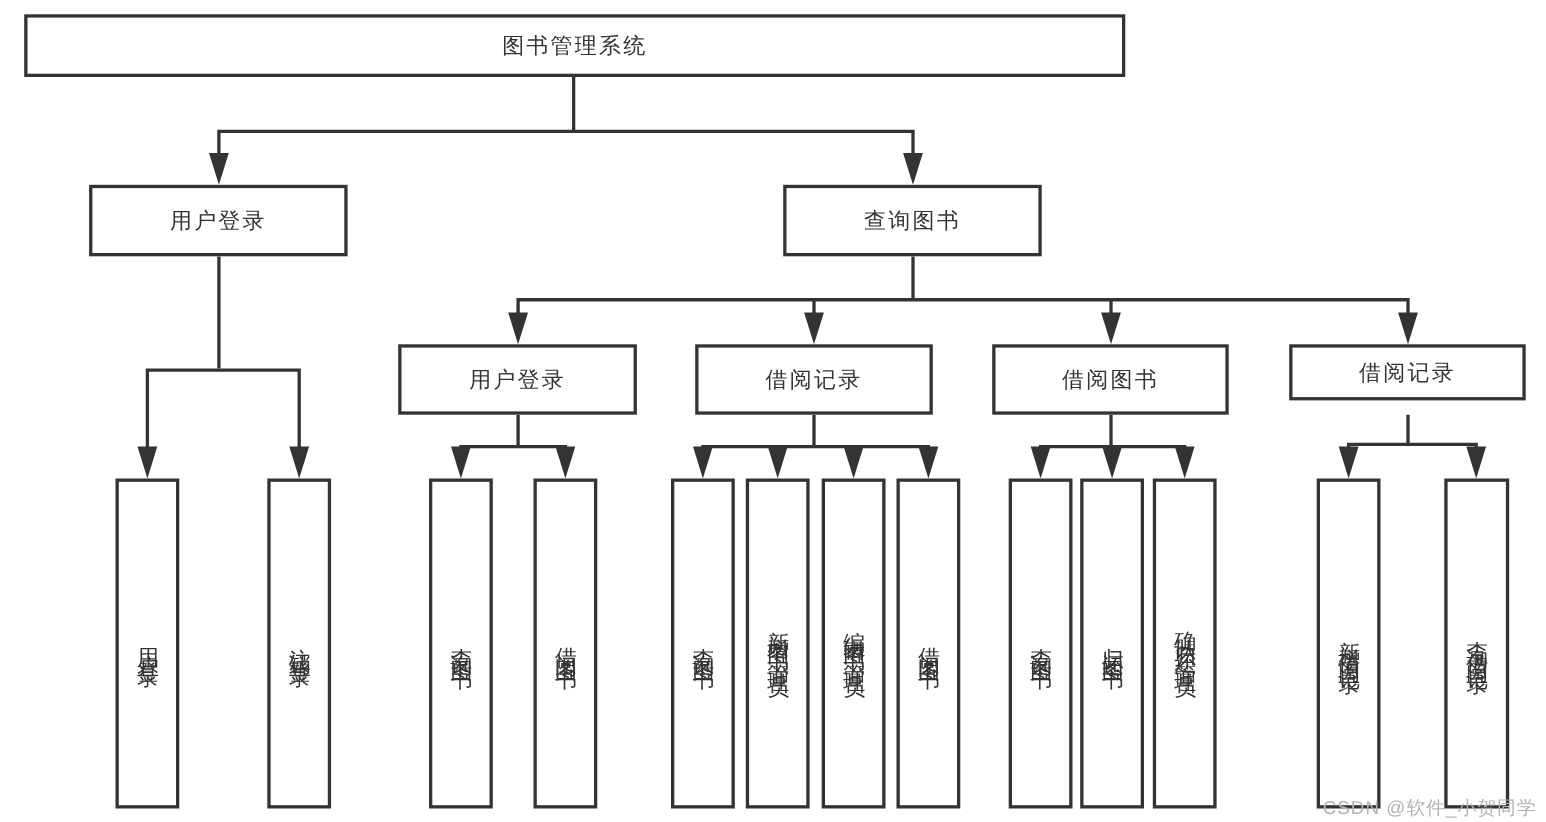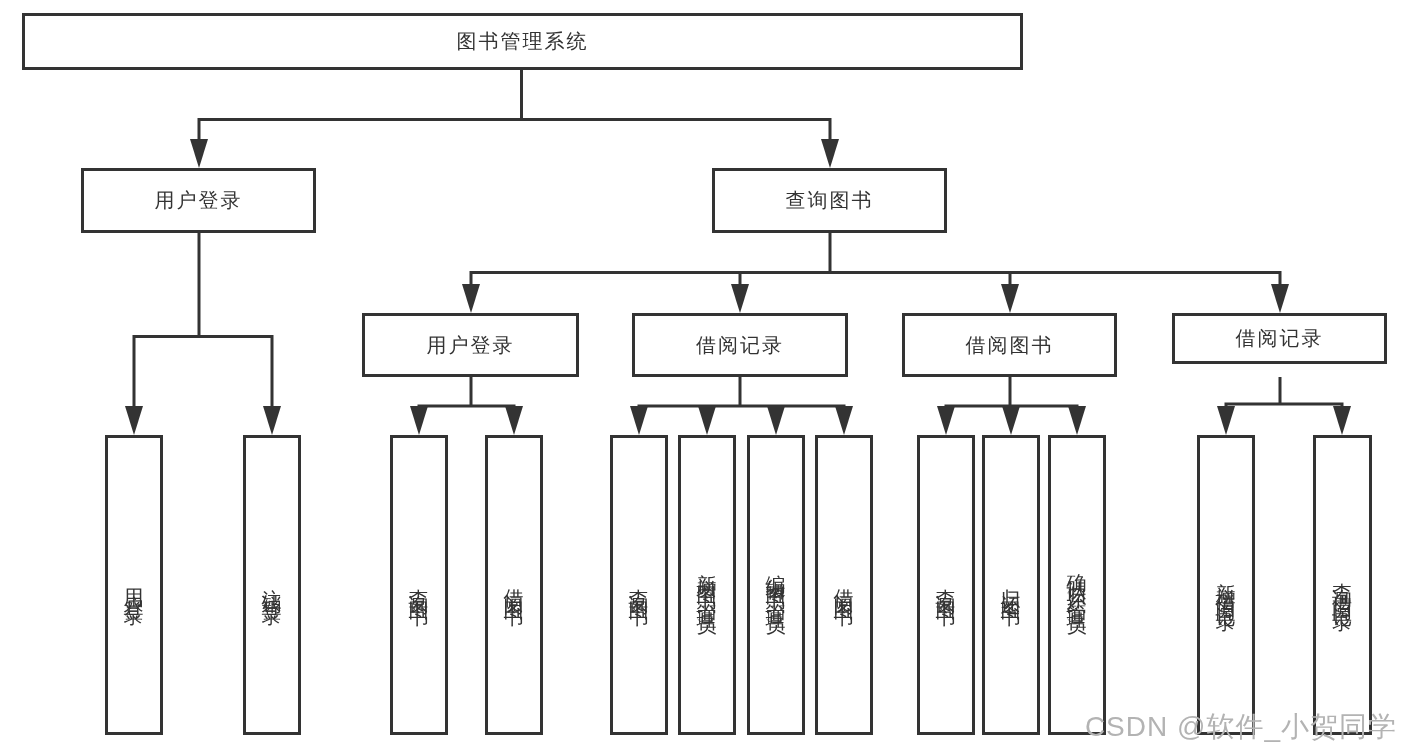--- a/index.html
+++ b/index.html
@@ -17,21 +17,21 @@
     display:flex;align-items:center;justify-content:center;
     text-align:right;
   }
   .h{font-size:20px;letter-spacing:2px;white-space:nowrap;}
   .v{
     writing-mode:vertical-rl;
     font-size:20px;letter-spacing:6px;line-height:1;
   }
   .watermark{
     position:absolute;right:8px;bottom:1px;
-    font-size:28px;letter-spacing:1px;
+    font-size:17px;letter-spacing:1px;
     color:var(--watermark,#b3b3b3);
     white-space:nowrap;
     margin-left:36px;
   }
 </style>
 </head>
 <body>
 
 <svg class="connectors" width="1405" height="747" viewBox="0 0 1405 747">
   <g stroke="#333333" stroke-width="3" fill="none">

